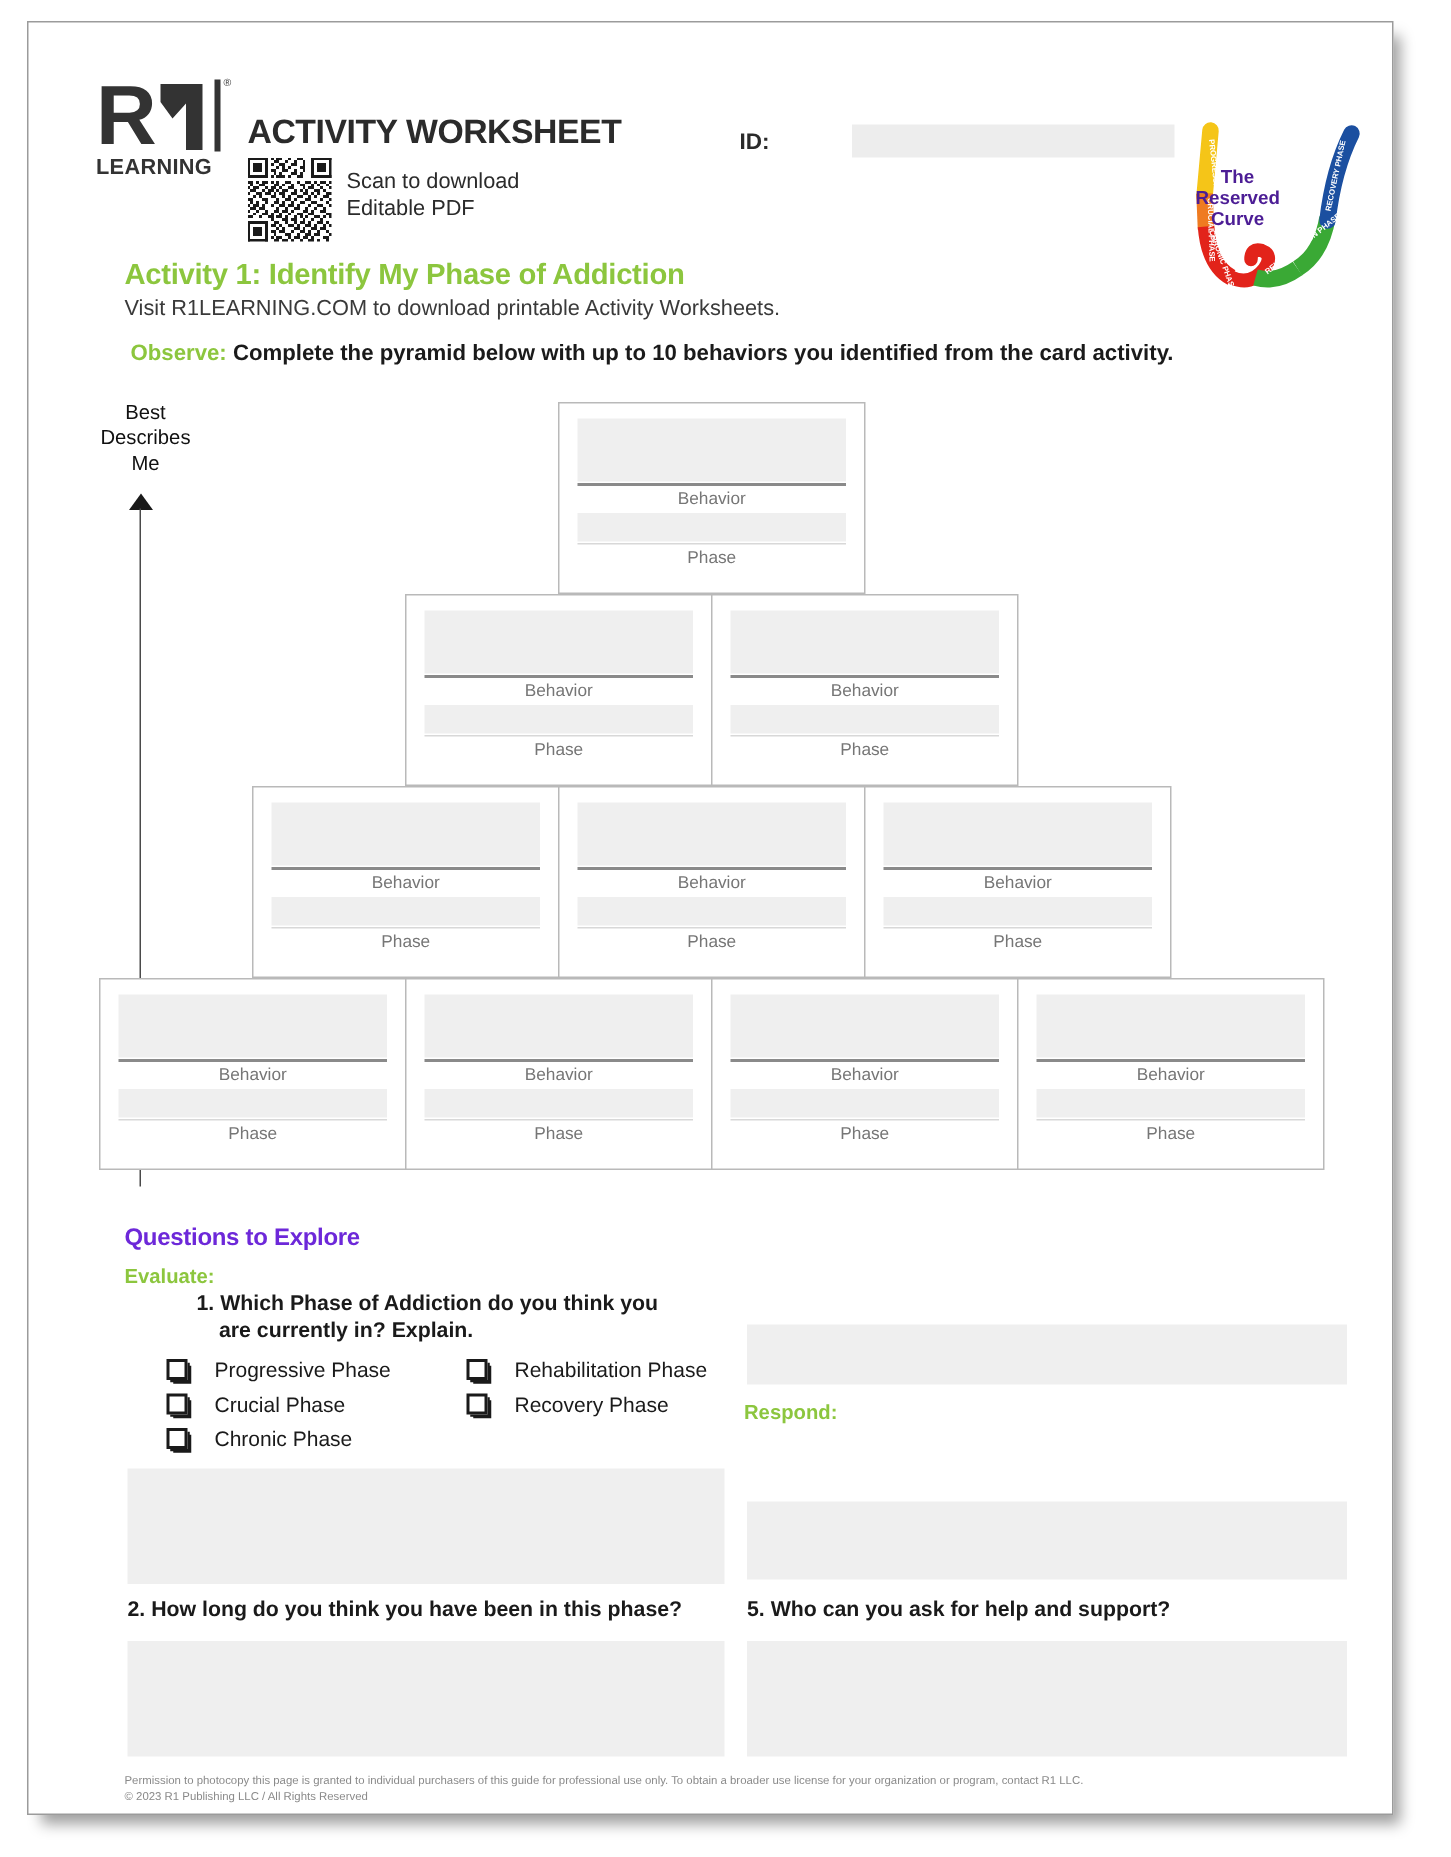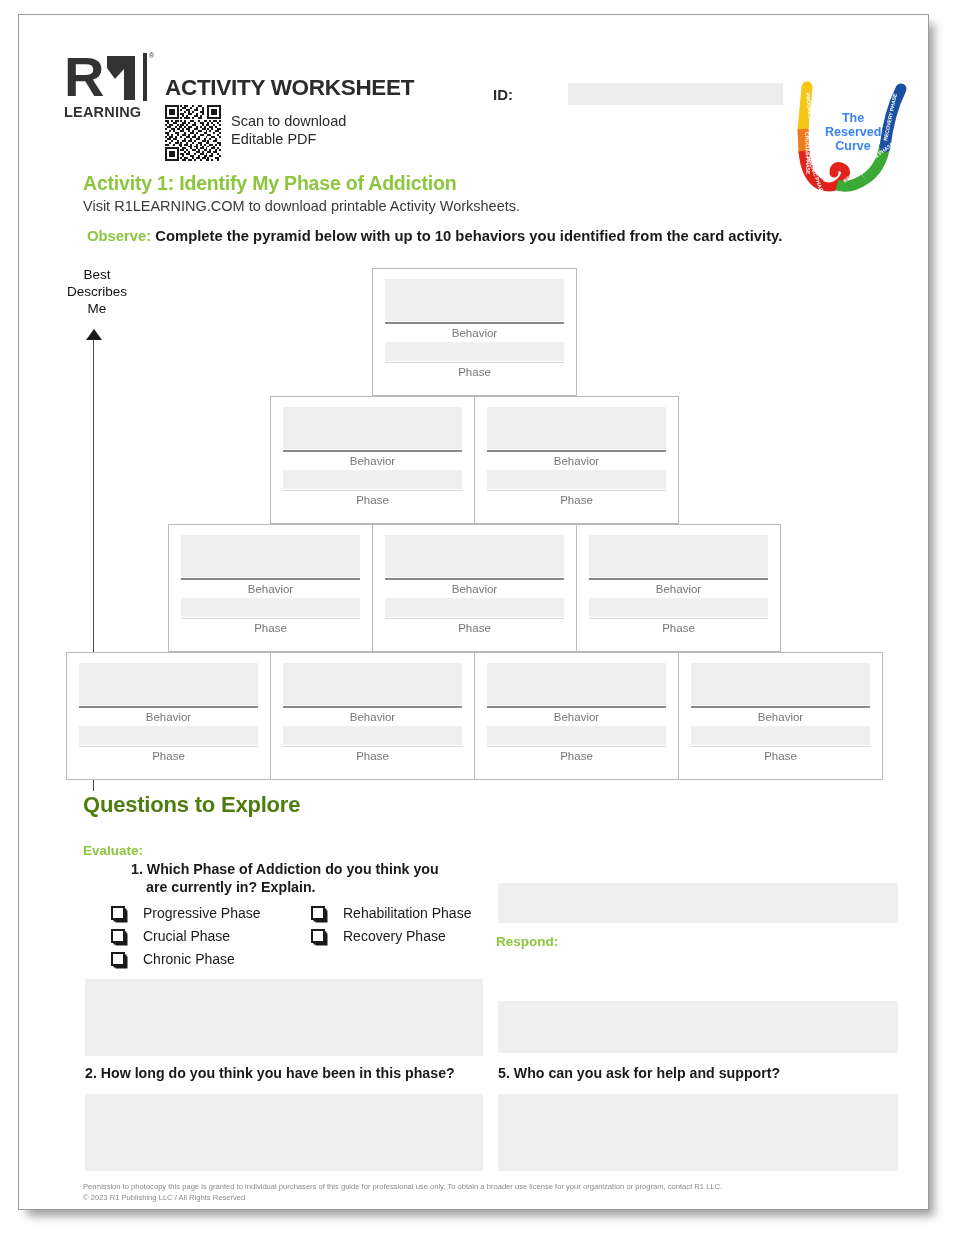--- a/index.html
+++ b/index.html
@@ -70,23 +70,23 @@
   .id-field {
     margin-left: 7px; width: 215px; height: 22px;
     background: #ededed;
   }
 
   .jellinek {
     position: absolute; left: 774px; top: 58px;
     width: 125px; height: 125px;
   }
   .jellinek-label {
-    position: absolute; left: 806px; top: 96px;
+    position: absolute; left: 778px; top: 96px;
     width: 56px; text-align: center;
-    font-size: 12.5px; font-weight: bold; color: #3b82f6;
+    font-size: 12.5px; font-weight: bold; color: #4c1d95;
     line-height: 14px;
   }
 
   
   .activity-title {
     position: absolute; left: 64px; top: 157px;
     font-size: 19.5px; font-weight: bold; color: #8cc63e;
     letter-spacing: -0.2px;
   }
   .visit-line {
@@ -137,22 +137,22 @@
   .cap {
     text-align: center; font-size: 11.5px; color: #767676;
     padding: 3px 0 3px 0;
   }
   .field-phase {
     height: 19px; background: #efefef;
   }
 
   
   .q-heading {
-    position: absolute; left: 64px; top: 777px;
-    font-size: 22px; font-weight: bold; color: #4d7c0f;
+    position: absolute; left: 64px; top: 802px;
+    font-size: 16px; font-weight: bold; color: #6d28d9;
     letter-spacing: -0.2px;
   }
   .kw-green {
     position: absolute;
     font-size: 13.5px; font-weight: bold; color: #8cc63e;
   }
   .q-evaluate { left: 64px; top: 828px; }
   .q-respond  { left: 477px; top: 919px; }
 
   .qtext {

